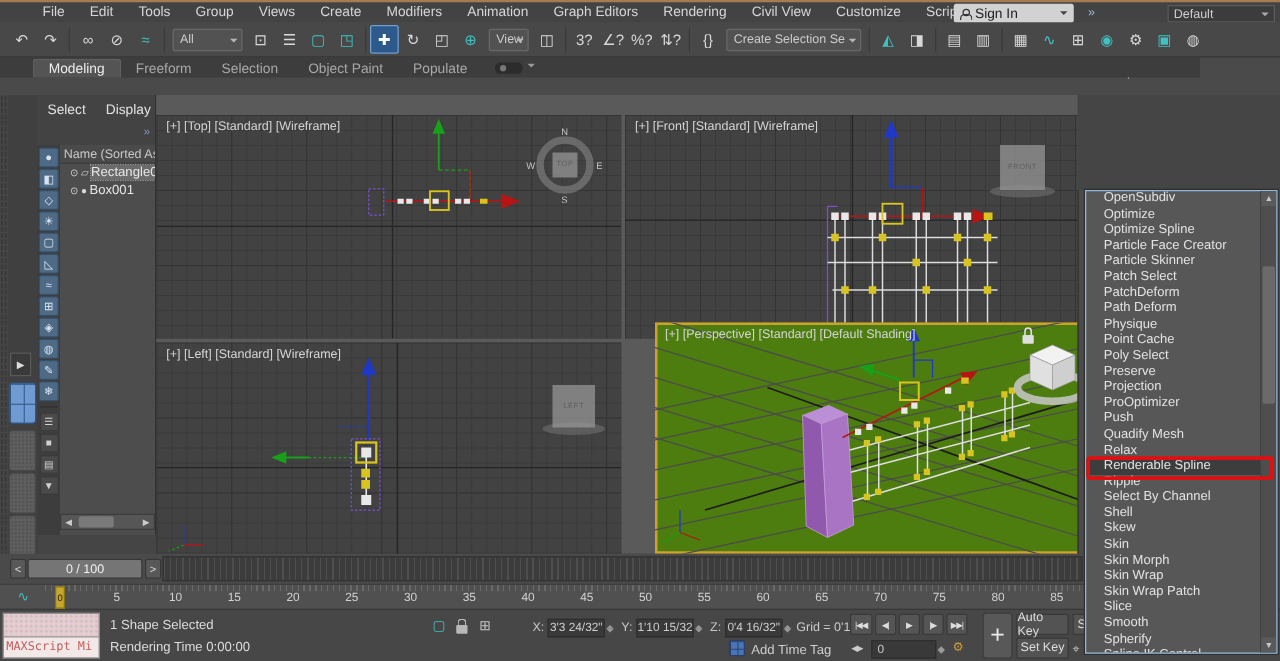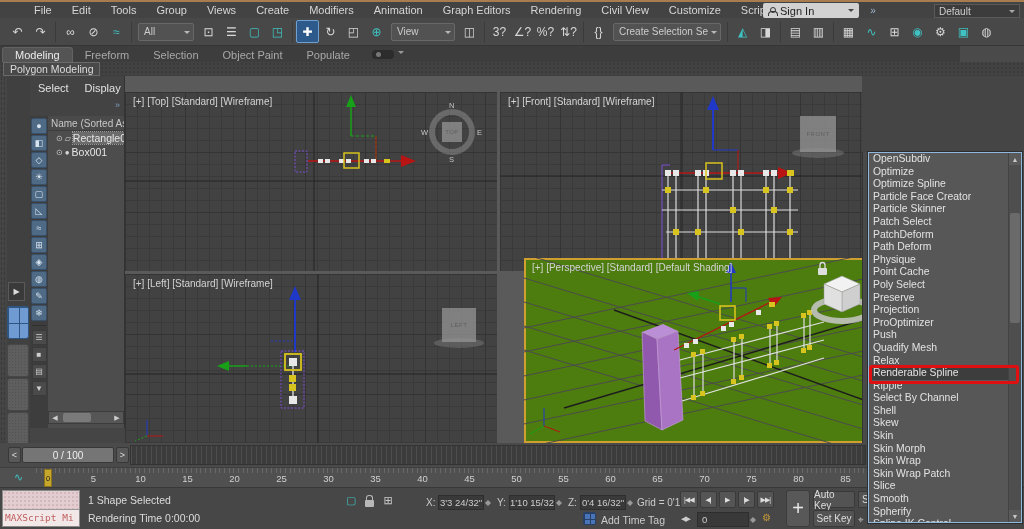--- a/index.html
+++ b/index.html
@@ -30,25 +30,25 @@
            display:flex;align-items:center;padding-left:6px;}
   .titem{width:23px;height:23px;display:flex;align-items:center;justify-content:center;font-size:12px;
          color:#d8d8d8;border-radius:2px;cursor:default;flex:none;}
   .titem.teal{color:#3fc1c1;}
   .titem.act{background:#2d5a8a;border:1px solid #6fa0cf;color:#fff;}
   .tsep{width:1px;height:20px;background:#3a3a3a;margin:0 3px;flex:none;}
   .tdd{height:18px;position:relative;background:#525252;border:1px solid #686868;border-radius:2px;
        font-size:10px;color:#cccccc;line-height:16px;padding:0 14px 0 5px;margin:0 3px;flex:none;
        white-space:nowrap;overflow:hidden;}
   .tdd:after{content:"";position:absolute;right:3px;top:7px;border:3px solid transparent;border-top-color:#b8b8b8;}
-  .w56{width:56px;} .w48{width:64px;} .w92{width:108px;}
+  .w56{width:56px;} .w48{width:32px;} .w92{width:108px;}
 
   
   #ribbontabs{position:absolute;left:0;top:46px;width:960px;height:16px;background:#3d3d3d;
-              display:flex;align-items:flex-end;padding-left:2px;font-size:11px;}
+              display:flex;align-items:flex-end;padding-left:26px;font-size:11px;}
   .rtab{padding:1px 12px;color:#a8a8a8;cursor:default;}
   .rtab.on{background:#545454;border:1px solid #626262;border-bottom:none;border-radius:3px 3px 0 0;color:#ececec;}
   .ribbon-cap{width:22px;height:9px;background:#2c2c2c;border-radius:4px;margin:0 4px 3px 10px;position:relative;}
   .ribbon-cap:before{content:"";position:absolute;left:4px;top:2px;width:5px;height:5px;border-radius:50%;background:#777;}
   .ribbon-car{width:0;height:0;border:3px solid transparent;border-top-color:#999;margin-bottom:5px;}
   #ribbonpanel{position:absolute;left:0;top:62px;width:1024px;height:14px;background:#424242;
                background-image:radial-gradient(#3a3a3a 1px,transparent 1px);background-size:4px 4px;
                display:flex;align-items:center;}
   .panelbtn{margin-left:3px;background:#494949;border:1px solid #6a6a6a;padding:0 6px;font-size:10.5px;
             color:#dcdcdc;line-height:12px;white-space:nowrap;}
@@ -117,21 +117,21 @@
   .namefield{position:absolute;left:6px;top:32px;width:136px;height:18px;background:#5e5e5e;border:1px solid #454545;
              font-size:10.5px;color:#e2e2e2;line-height:16px;padding:0 4px;}
   .swatch{position:absolute;left:146px;top:32px;width:14px;height:18px;border:1px solid #333;}
   .modcombo{position:absolute;left:6px;top:56px;width:154px;height:18px;background:#565656;border:1px solid #454545;}
   .modcombo .dcar{position:absolute;right:3px;top:7px;border-top-color:#b0b0b0;}
 
   
   #modlist{position:absolute;left:868px;top:152px;width:154px;height:371px;background:#575757;
            border:1px solid #8fb8dc;box-shadow:0 0 0 1px #2e2e2e;z-index:40;overflow:hidden;}
   .mitems{position:absolute;left:0;top:0;right:13px;}
-  .mitem{height:12.6px;line-height:12.6px;font-size:10.4px;color:#e2e2e2;padding-left:4px;white-space:nowrap;}
+  .mitem{height:12.6px;line-height:12.6px;font-size:10.4px;color:#e2e2e2;padding-left:14px;white-space:nowrap;}
   .mitem.hl{background:#3d3d3d;}
   .msb{position:absolute;right:0;top:0;width:13px;bottom:0;background:#4e4e4e;border-left:1px solid #434343;}
   .msb-btn{position:absolute;left:0;width:12px;height:12px;background:#5a5a5a;color:#c8c8c8;font-size:7px;
            display:flex;align-items:center;justify-content:center;}
   .msb-thumb{position:absolute;left:1px;top:60px;width:10px;height:110px;background:#6a6a6a;border-radius:2px;}
   #redbox{position:absolute;left:0px;top:212px;width:150px;height:19px;border:3px solid #e01010;border-radius:3px;
           z-index:50;pointer-events:none;}
 
   
   #timeslider{position:absolute;left:0;top:443px;width:868px;height:24px;background:#4a4a4a;}
@@ -281,23 +281,20 @@
 
     <span class="rtab on">Modeling</span>
         <span class="rtab">Freeform</span>
         <span class="rtab">Selection</span>
         <span class="rtab">Object Paint</span>
         <span class="rtab">Populate</span>
       </div>
     <span class="ribbon-cap"></span>
     <span class="ribbon-car"></span>
   </div>
-  <div id="ribbonpanel">
-    <span class="panelbtn">Polygon Modeling</span>
-  </div>
 
   <div id="mainarea">
     <div id="dockstrip"></div>
 
     <div id="vptabs">
       <div class="expand-btn">▶</div>
       <div class="laybtn on" style="top:230px;"></div>
       <div class="laybtn" style="top:268px;"></div>
       <div class="laybtn" style="top:302px;"></div>
       <div class="laybtn" style="top:336px;"></div>

